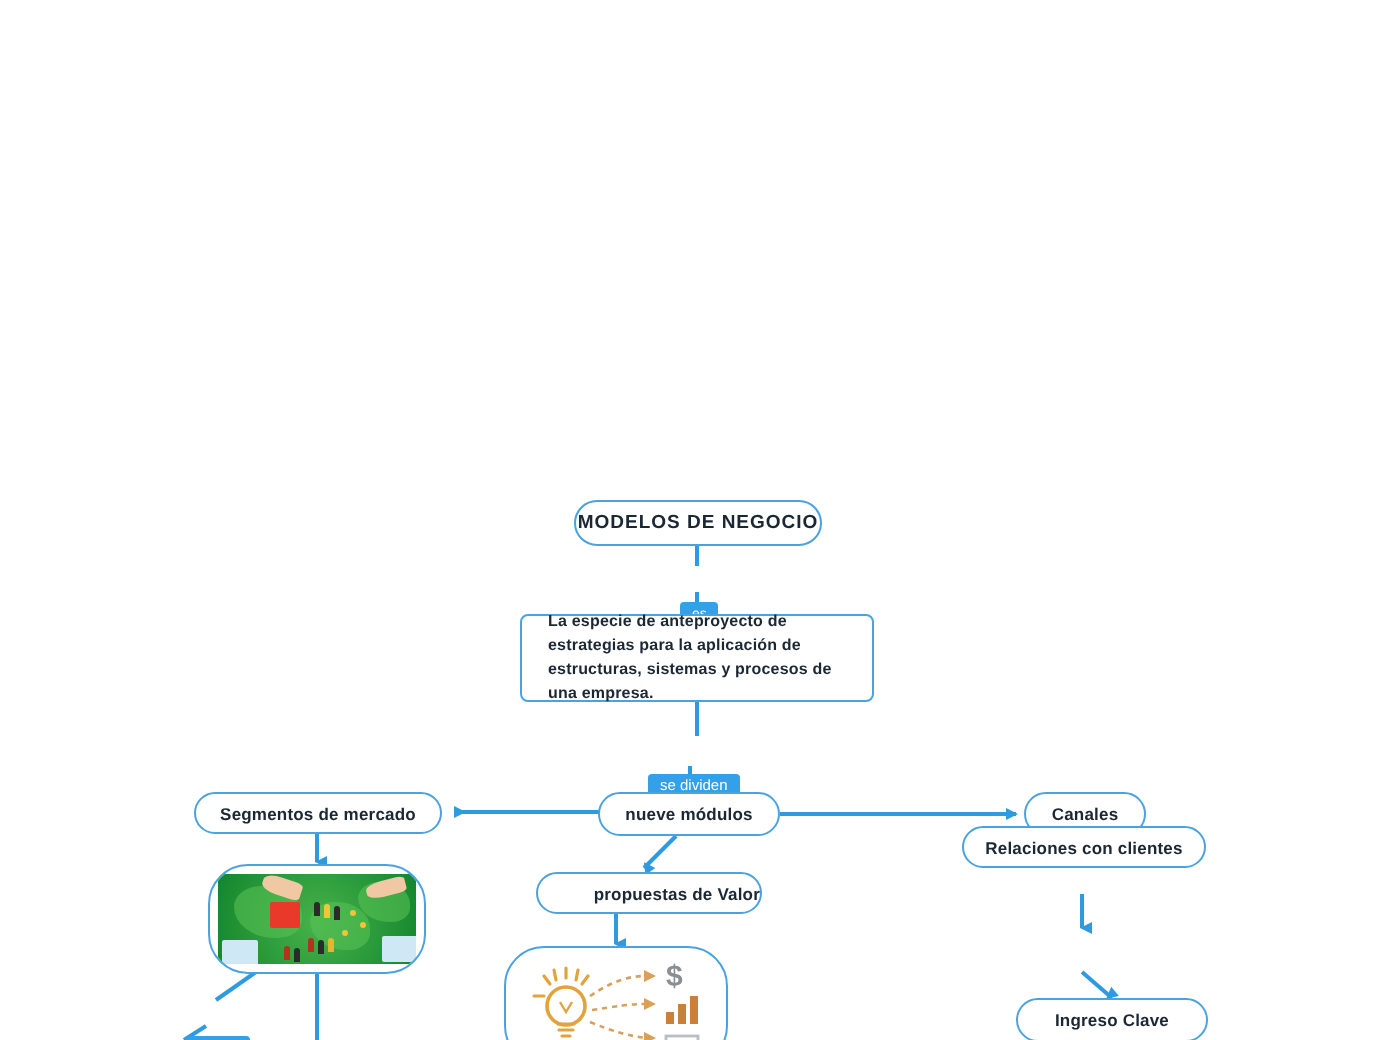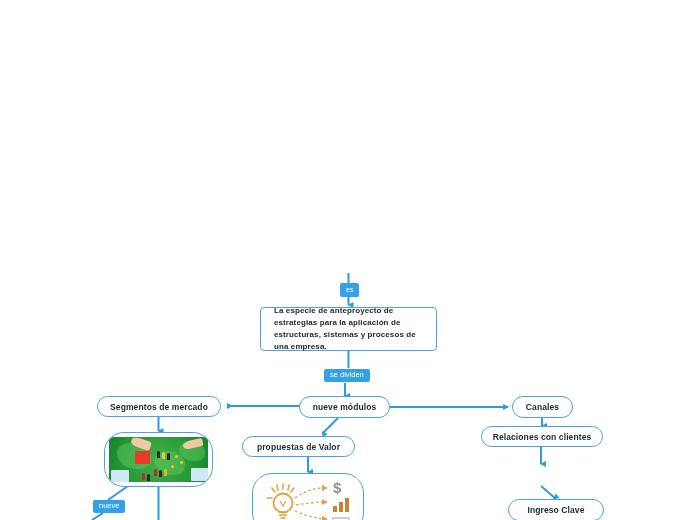--- a/index.html
+++ b/index.html
@@ -72,20 +72,21 @@
     color: #ffffff;
     font-size: 7.5px;
     font-weight: normal;
     border-radius: 2px;
     padding: 2px 6px 3px 6px;
     white-space: nowrap;
     line-height: 1;
     display: flex;
     align-items: center;
     justify-content: center;
+    margin-top: 18px;
   }
   .badge.tiny {
     padding: 3px 6px 4px 6px;
     font-size: 7px;
   }
 
   
   .thumb {
     position: relative;
     width: 100%;
@@ -184,20 +185,23 @@
       <line data-name="edge-value-to-image" x1="308" y1="457" x2="308" y2="472" marker-end="url(#ah-down)"></line>
 
       <line data-name="edge-channels-to-relations" x1="542" y1="418" x2="542" y2="426" marker-end="url(#ah-down)"></line>
 
       <line data-name="edge-relations-to-revenue" x1="541" y1="447" x2="541" y2="464" marker-end="url(#ah-down)"></line>
 
       <line data-name="edge-revenue-to-resources" x1="541" y1="486" x2="556" y2="499" marker-end="url(#ah-diag)"></line>
     </g>
   </svg>
 
+  <div class="node title" data-name="node-modelos-de-negocio" style="left:287px; top:250px; width:124px; height:23px;">
+    <span data-name="node-label">MODELOS DE NEGOCIO</span>
+  </div>
 
   <div class="badge tiny" data-name="badge-es" style="left:340px; top:283px;">
     <span data-name="badge-label">es</span>
   </div>
 
   <div class="node para" data-name="node-definition" style="left:260px; top:307px; width:177px; height:44px;">
     <span class="para-text" data-name="node-label">La especie de anteproyecto de estrategias para la aplicación de estructuras, sistemas y procesos de una empresa.</span>
   </div>
 
   <div class="badge" data-name="badge-se-dividen" style="left:324px; top:369px;">
@@ -233,21 +237,21 @@
       <div class="coin" style="left:66px; top:18px;"></div>
       <div class="coin" style="left:71px; top:24px;"></div>
       <div class="coin" style="left:62px; top:28px;"></div>
     </div>
   </div>
 
   <div class="badge" data-name="badge-define" style="left:93px; top:500px;">
     <span data-name="badge-label">nueve</span>
   </div>
 
-  <div class="node leaf" data-name="node-propuestas-de-valor" style="left:242px; top:436px; width:113px; height:21px;">
+  <div class="node leaf" data-name="node-propuestas-de-valor" style="left:268px; top:436px; width:113px; height:21px;justify-content:flex-end;">
     <span data-name="node-label">propuestas de Valor</span>
   </div>
 
   <div class="node image-node" data-name="node-value-image" style="left:252px; top:473px; width:112px; height:60px;">
     <div class="thumb thumb-idea" data-name="value-proposition-illustration">
       <svg viewBox="0 0 104 52" width="104" height="52">
 
         <g stroke="#e3a33c" stroke-width="1.6" stroke-linecap="round">
           <line x1="26" y1="6" x2="26" y2="11"></line>
           <line x1="15" y1="10" x2="18" y2="14"></line>
@@ -282,21 +286,21 @@
 
         <rect x="76" y="40" width="16" height="11" fill="none" stroke="#b9bec4" stroke-width="1.4"></rect>
       </svg>
     </div>
   </div>
 
   <div class="node leaf" data-name="node-canales" style="left:512px; top:396px; width:61px; height:22px;justify-content:center;">
     <span data-name="node-label">Canales</span>
   </div>
 
-  <div class="node leaf" data-name="node-relaciones-con-clientes" style="left:481px; top:426px; width:122px; height:21px;">
+  <div class="node leaf" data-name="node-relaciones-con-clientes" style="left:481px; top:413px; width:122px; height:21px;">
     <span data-name="node-label">Relaciones con clientes</span>
   </div>
 
 
   <div class="node leaf" data-name="node-recursos-clave" style="left:508px; top:499px; width:96px; height:22px;">
     <span data-name="node-label">Ingreso Clave</span>
   </div>
 
 </div>
 

